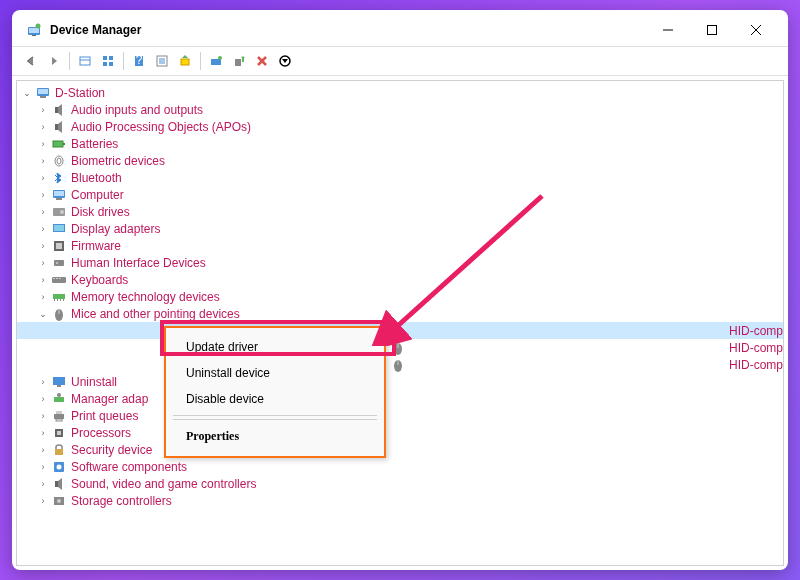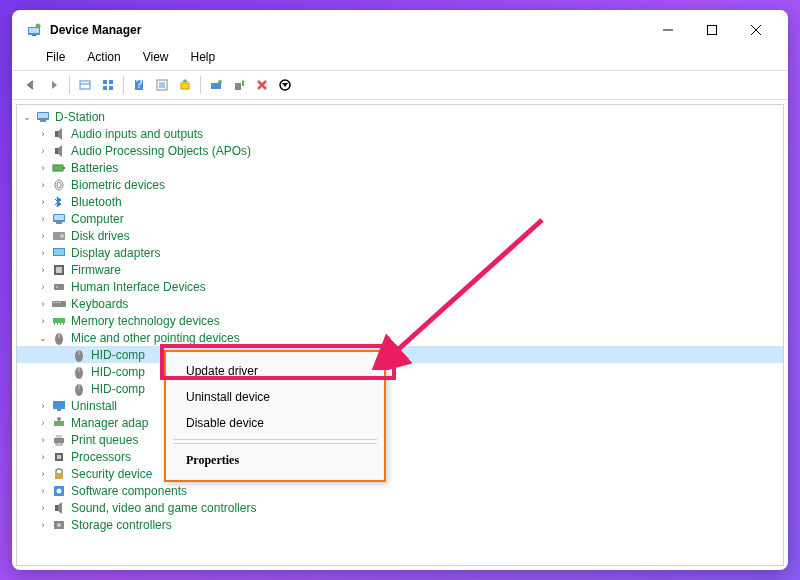--- a/index.html
+++ b/index.html
@@ -19,24 +19,24 @@
 .content{flex:1;overflow:hidden;padding:4px;position:relative;}
 .tree-container{border:1px solid #d0d0d0;height:100%;overflow-y:auto;padding:3px 0;position:relative;}
 .tree-container::-webkit-scrollbar{width:16px;}
 .tree-container::-webkit-scrollbar-track{background:#f0f0f0;}
 .tree-container::-webkit-scrollbar-thumb{background:#c0c0c0;border-radius:8px;border:3px solid #f0f0f0;}
 .tree-node{display:flex;align-items:center;height:17px;padding-left:4px;cursor:pointer;white-space:nowrap;}
 .tree-node.selected{background:#cce8ff;}
 .expander{width:12px;height:12px;display:flex;align-items:center;justify-content:center;margin-right:2px;cursor:pointer;color:#666;font-size:9px;}
 .expander.empty{visibility:hidden;}
 .node-icon{width:16px;height:16px;margin-right:4px;flex-shrink:0;}
-.node-label{font-size:12px;color:#15803d;}
+.node-label{font-size:12px;color:#be185d;}
 .indent-0{padding-left:4px;}
 .indent-1{padding-left:20px;}
-.indent-2{padding-left:40px;}
+.indent-2{padding-left:40px;justify-content:space-between;}
 .context-menu{position:absolute;background:#f9f9f9;border:2px solid #f97316;box-shadow:2px 2px 6px rgba(0,0,0,0.2);min-width:222px;z-index:100;padding:6px;}
 .ctx-item{padding:6px 14px;cursor:pointer;font-size:12px;}
 .ctx-item.bold{font-weight:bold;font-family:Liberation Serif, serif;}
 .ctx-sep{height:1px;background:#d0d0d0;margin:3px 1px;}
 .highlight-box{position:absolute;border:4px solid #e91e63;z-index:101;pointer-events:none;}
 .arrow-svg{position:absolute;z-index:102;pointer-events:none;}
 svg{display:block;}
 </style>
 </head>
 <body>
@@ -65,26 +65,20 @@
         </div>
       <div class="win-btn">
           <svg viewBox="0 0 10 10">
             <line x1="0" y1="0" x2="10" y2="10" stroke="#000"></line>
             <line x1="10" y1="0" x2="0" y2="10" stroke="#000"></line>
           </svg>
         </div>
     </div>
   </div>
 
-  <div class="menubar" id="menubar">
-      <div class="menu-item">File</div>
-      <div class="menu-item">Action</div>
-      <div class="menu-item">View</div>
-      <div class="menu-item">Help</div>
-    </div>
 
   <div class="toolbar">
     <div class="tool-btn">
         <svg width="14" height="14" viewBox="0 0 14 14">
           <path d="M9 3 L4 7 L9 11" fill="none" stroke="#555" stroke-width="1.5"></path>
           <path d="M9 3 L4 7 L9 11 Z" fill="#888"></path>
         </svg>
       </div>
     <div class="tool-btn">
         <svg width="14" height="14" viewBox="0 0 14 14">

